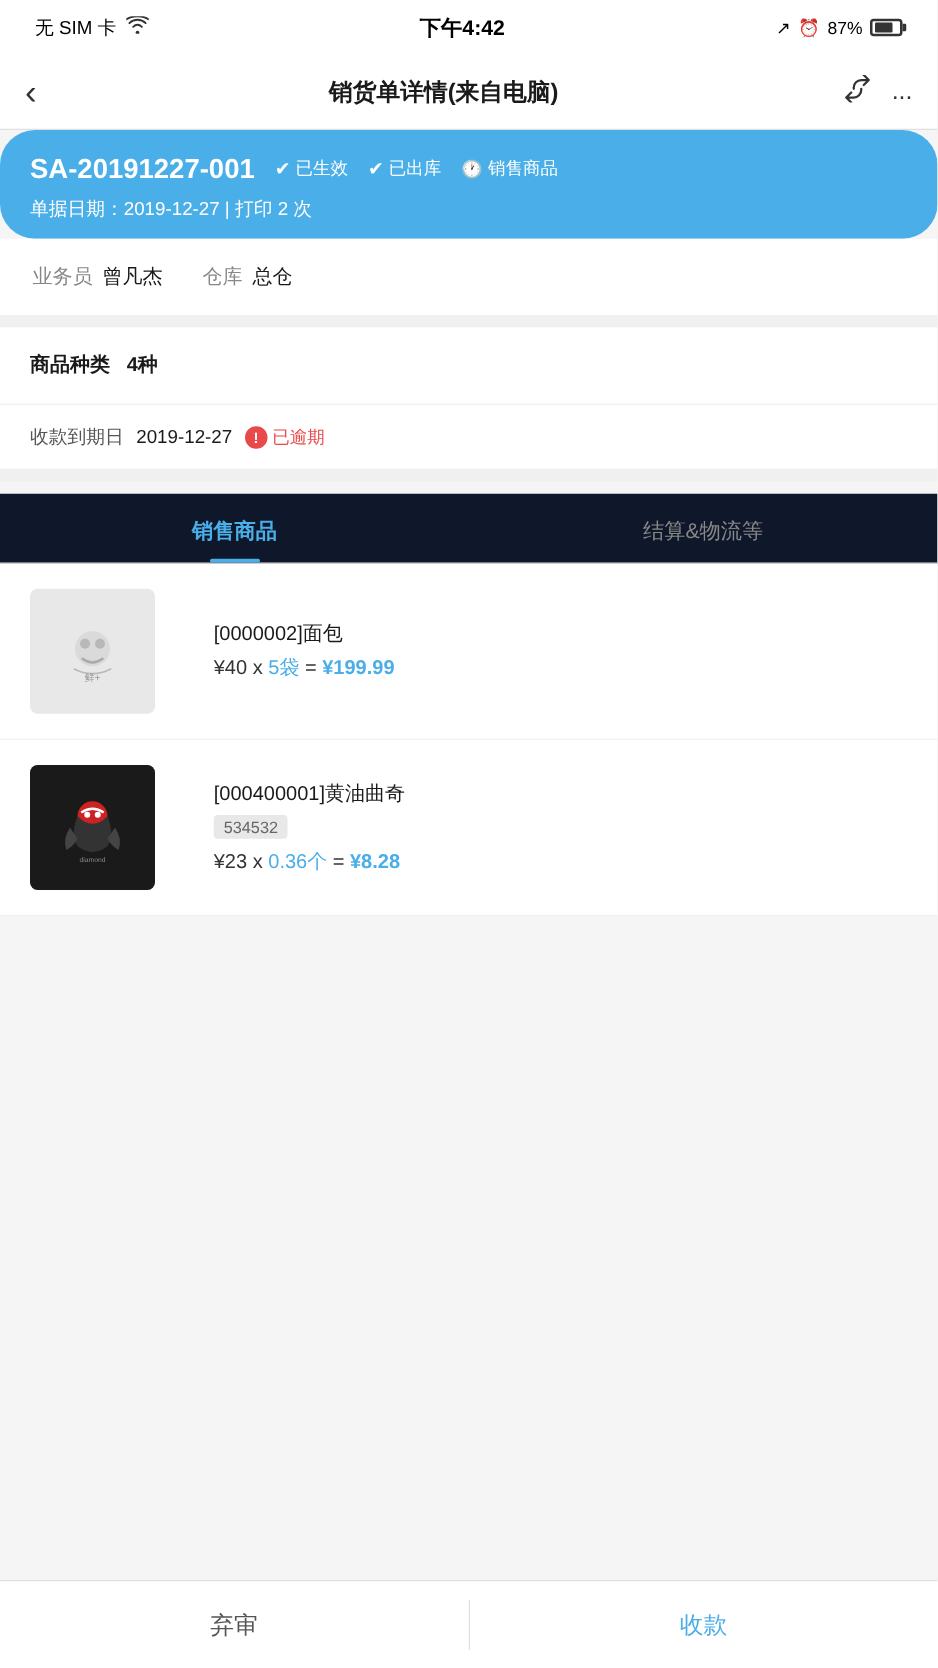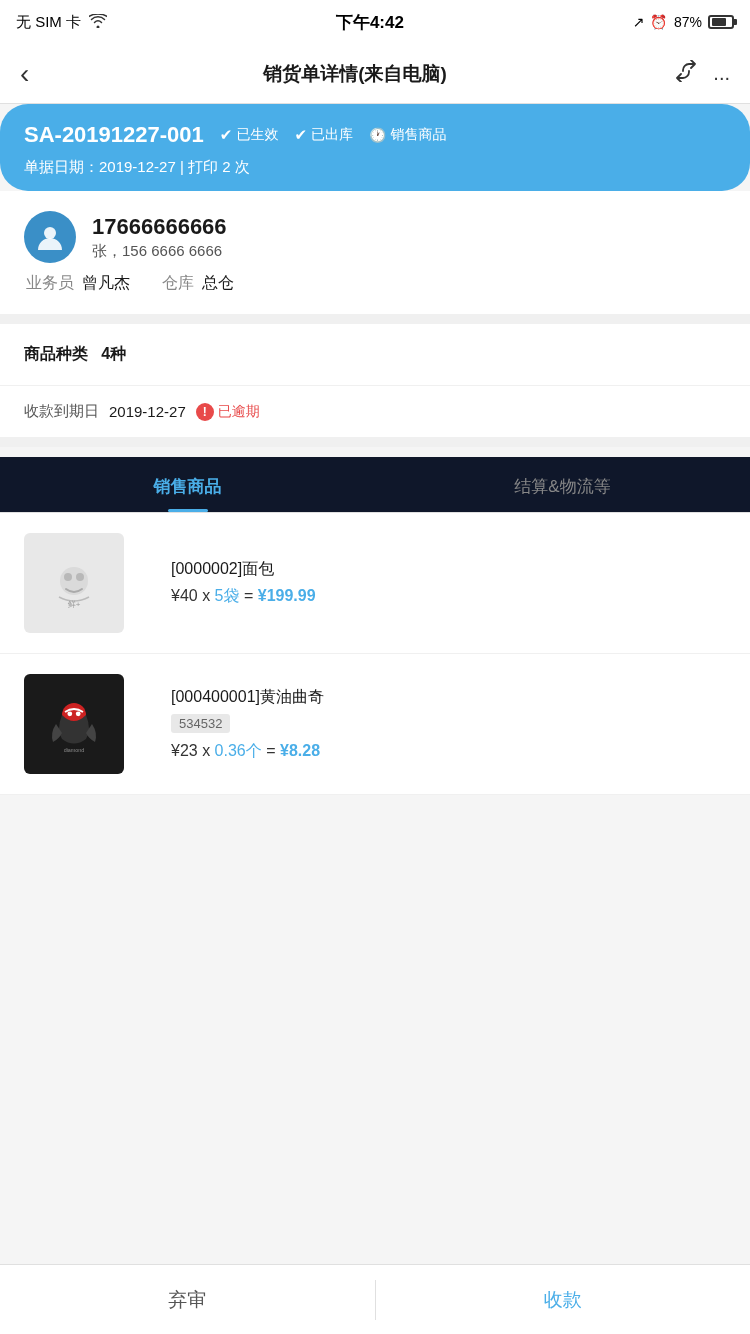--- a/index.html
+++ b/index.html
@@ -12,21 +12,21 @@
       overflow-x: hidden;
     }
 
     
     .status-bar {
       background: #fff;
       height: 44px;
       display: flex;
       align-items: center;
       justify-content: space-between;
-      padding: 0 16px;
+      padding: 0 28px;
       font-size: 15px;
       font-weight: 500;
     }
     .status-left { display: flex; align-items: center; gap: 8px; }
     .status-center { font-weight: 600; font-size: 17px; }
     .status-right { display: flex; align-items: center; gap: 6px; }
     .battery-bar {
       display: inline-flex; align-items: center;
       border: 2px solid #333; border-radius: 3px; padding: 1px 2px;
       height: 14px; width: 26px; position: relative;
@@ -360,32 +360,20 @@
     </span>
     <span class="status-badge">
       <span>🕐</span>
       <span>销售商品</span>
     </span>
   </div>
   <div class="order-date-row">单据日期：2019-12-27 | 打印 2 次</div>
 </div>
 
 <div class="customer-card">
-  <div class="customer-top">
-    <div class="avatar">
-      <svg width="30" height="30" viewBox="0 0 30 30" fill="none">
-        <circle cx="15" cy="11" r="6" fill="rgba(255,255,255,0.9)"></circle>
-        <path d="M3 28c0-6.6 5.4-12 12-12s12 5.4 12 12" fill="rgba(255,255,255,0.9)"></path>
-      </svg>
-    </div>
-    <div>
-      <div class="customer-name">17666666666</div>
-      <div class="customer-sub">张，156 6666 6666</div>
-    </div>
-  </div>
   <div class="customer-meta">
     <div class="meta-item">
       <span class="meta-label">业务员</span>
       <span class="meta-value">曾凡杰</span>
     </div>
     <div class="meta-item">
       <span class="meta-label">仓库</span>
       <span class="meta-value">总仓</span>
     </div>
   </div>

